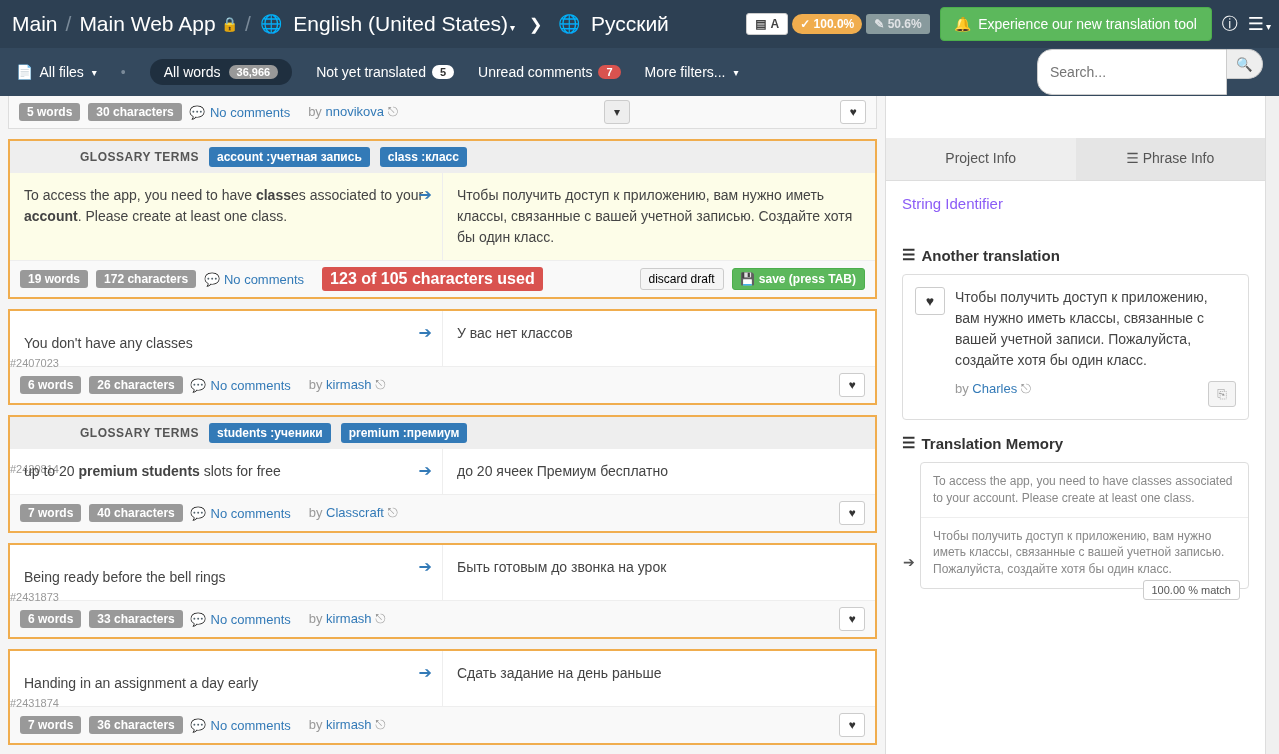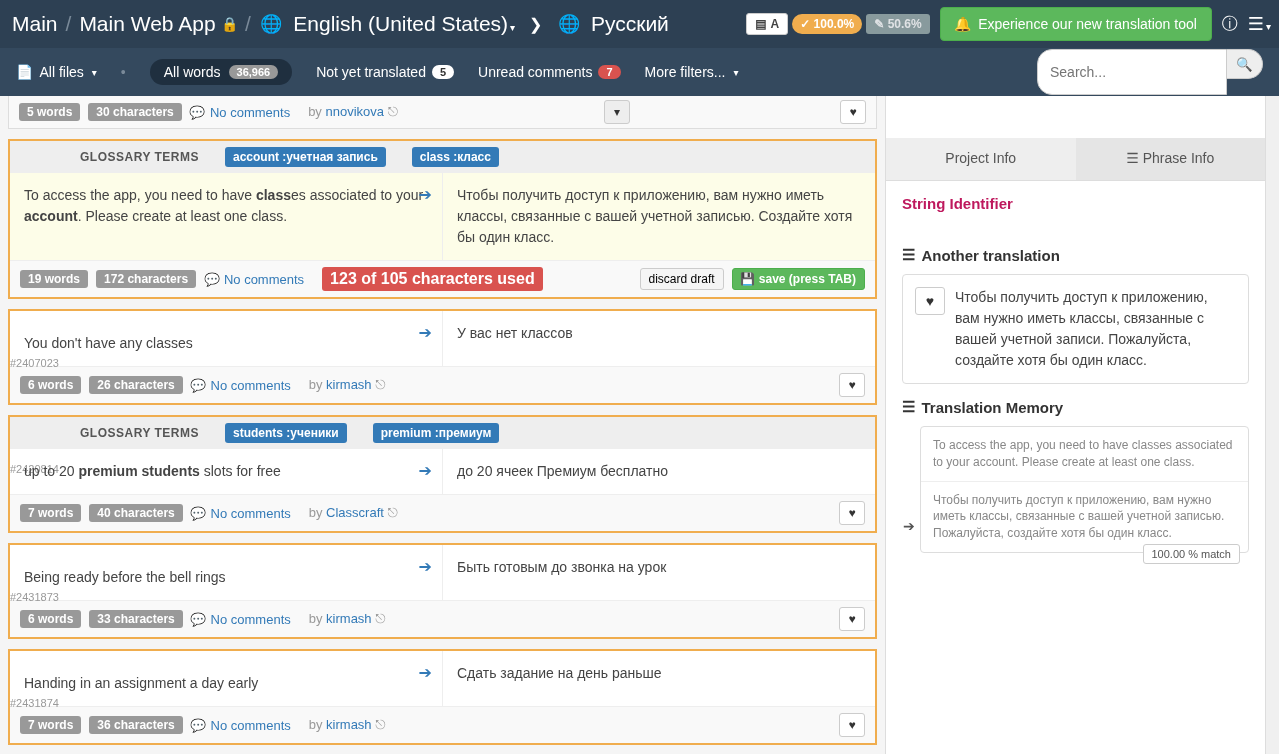--- a/index.html
+++ b/index.html
@@ -25,21 +25,21 @@
 .count-badge.white{background:#fff;color:#333;}
 .count-badge.red{background:#d9534f;}
 .search-wrap{margin-left:auto;display:flex;}
 .search-input{width:190px;height:46px;border-radius:15px 0 0 15px;border:1px solid #ccc;padding:8px 12px;font-size:14px;outline:none;}
 .search-btn{width:36px;height:30px;background:#eee;border:1px solid #ccc;border-left:none;border-radius:0 15px 15px 0;cursor:pointer;display:flex;align-items:center;justify-content:center;}
 .main{display:flex;height:calc(754px - 96px);}
 .left-col{flex:1;overflow-y:auto;padding:0 8px 8px 8px;}
 .right-col{width:380px;background:#fff;border-left:1px solid #ddd;overflow-y:auto;position:relative;}
 .phrase-card{background:#fff;border:1px solid #ddd;margin-top:10px;position:relative;}
 .phrase-card.active{border:2px solid #f0ad4e;}
-.card-header{padding:6px 10px;display:flex;align-items:center;gap:26px;font-size:12px;}
+.card-header{padding:6px 10px;display:flex;align-items:center;gap:10px;font-size:12px;}
 .card-header.glossary{background:#eee;}
 .phrase-id{color:#999;font-size:11px;position:absolute;top:4px;left:0;margin-top:42px;}
 .glossary-label{font-weight:bold;color:#555;letter-spacing:0.5px;}
 .glossary-term{background:#337ab7;color:#fff;padding:3px 8px;border-radius:3px;font-size:12px;font-weight:bold;}
 .card-body{display:flex;}
 .source-col{flex:1;padding:12px 14px;position:relative;}
 .target-col{flex:1;padding:12px 14px;border-left:1px solid #eee;position:relative;}
 .highlighted .source-col,.highlighted .target-col{background:#fdfde8;}
 .source-text{color:#444;line-height:1.5;}
 .source-text b{font-weight:bold;}
@@ -55,21 +55,21 @@
 .char-used{background:#d9534f;color:#fff;padding:3px 8px;border-radius:3px;font-size:16px;font-weight:bold;}
 .discard-btn{background:#f5f5f5;border:1px solid #ccc;padding:3px 8px;border-radius:3px;font-size:12px;cursor:pointer;margin-left:auto;}
 .save-btn{background:#5cb85c;color:#fff;border:1px solid #4cae4c;padding:3px 8px;border-radius:3px;font-size:12px;cursor:pointer;font-weight:bold;}
 .partial-card{background:#fff;border:1px solid #ddd;border-top:none;}
 .partial-footer{display:flex;align-items:center;padding:4px 10px;background:#f9f9f9;gap:8px;}
 .tabs{display:flex;border-bottom:1px solid #ddd;margin-top:42px;}
 .tab{flex:1;text-align:center;padding:12px;cursor:pointer;color:#555;background:#f5f5f5;}
 .tab.active{background:#eee;border-bottom:2px solid transparent;}
 .tab.inactive{background:#e5e5e5;font-weight:normal;}
 .side-section{padding:14px 16px;}
-.side-h{font-weight:bold;color:#be185d;margin-bottom:6px;font-size:15px;}
+.side-h{font-weight:normal;color:#8b5cf6;margin-bottom:6px;font-size:15px;}
 .string-id{color:#555;font-size:14px;margin-top:8px;}
 .section-title{font-weight:bold;color:#333;display:flex;align-items:center;gap:6px;margin:14px 16px 10px 16px;font-size:15px;}
 .another-box{margin:0 16px;border:1px solid #ddd;border-radius:4px;padding:12px;display:flex;gap:10px;}
 .heart-box{width:30px;height:28px;border:1px solid #ccc;border-radius:3px;display:flex;align-items:center;justify-content:center;flex-shrink:0;cursor:pointer;}
 .another-text{color:#444;line-height:1.5;font-size:14px;}
 .another-by{color:#999;font-size:13px;margin-top:10px;}
 .another-by a{color:#337ab7;text-decoration:none;}
 .copy-btn{float:right;width:28px;height:26px;border:1px solid #ccc;border-radius:3px;background:#f5f5f5;display:flex;align-items:center;justify-content:center;cursor:pointer;font-size:12px;}
 .tm-box{margin:0 16px 16px 16px;border:1px solid #ddd;border-radius:4px;padding:0;position:relative;}
 .tm-source{padding:10px 12px;color:#888;font-size:12px;line-height:1.4;border-bottom:1px solid #eee;}
@@ -291,20 +291,24 @@
       <div class="side-h">String Identifier</div>
     </div>
     <div class="section-title">
       <span>☰</span>
       <span>Another translation</span>
     </div>
     <div class="another-box">
       <div class="heart-box">♥</div>
       <div style="flex:1;">
         <div class="another-text">Чтобы получить доступ к приложению, вам нужно иметь классы, связанные с вашей учетной записи. Пожалуйста, создайте хотя бы один класс.</div>
+        <div class="another-by">
+          <span>by</span> <a href="#">Charles</a> <span>⎋</span>
+          <span class="copy-btn">⎘</span>
+        </div>
       </div>
     </div>
     <div class="section-title">
       <span>☰</span>
       <span>Translation Memory</span>
     </div>
     <div class="tm-box" style="margin-left:34px;">
       <div class="tm-source">To access the app, you need to have classes associated to your account. Please create at least one class.</div>
       <div class="tm-target">
         <span class="tm-arrow">➔</span>

